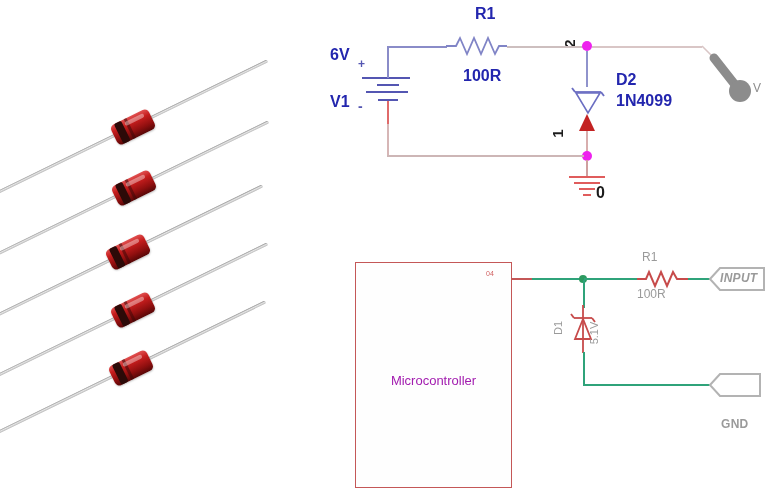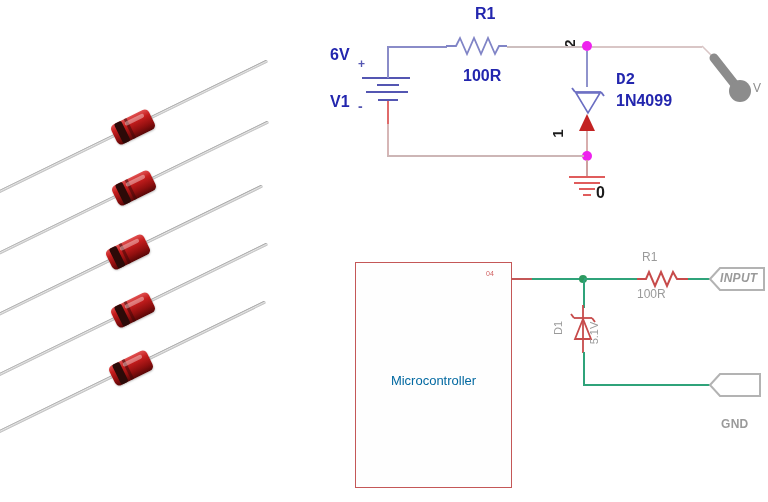--- a/index.html
+++ b/index.html
@@ -25,21 +25,21 @@
   .gray{color:#9a9a9a;font-size:12px;}
   .dot{position:absolute;width:10px;height:10px;border-radius:50%;background:#ee22ee;}
   .jdot{position:absolute;width:8px;height:8px;border-radius:50%;background:#2d9a60;}
   .gline{position:absolute;height:2px;background:#e05c5c;}
   .arrow-up{position:absolute;width:0;height:0;border-left:8px solid transparent;
             border-right:8px solid transparent;border-bottom:17px solid #c32222;}
   svg{position:absolute;overflow:visible;}
   .tag-label{position:absolute;color:#9a9a9a;font-size:12px;font-weight:bold;letter-spacing:.3px;}
   .mcu-box{position:absolute;left:355px;top:262px;width:157px;height:226px;background:#fefefe;
            border:1.5px solid #c45757;box-sizing:border-box;}
-  .mcu-label{position:absolute;left:0;right:0;top:110px;text-align:center;color:#0369a1;
+  .mcu-label{position:absolute;left:0;right:0;top:110px;text-align:center;color:#a21caf;
              font-size:13px;font-weight:500;}
   .pin-label{position:absolute;left:486px;top:270px;color:#d06060;font-size:7px;}
 </style>
 </head>
 <body>
 
 <div class="stage">
 
   <div class="photo">
       <div class="diode" style="left: -17px; top: 114px; transform: rotate(-26deg);">
@@ -85,21 +85,21 @@
     </div>
 
   <div>
 
     <span class="lbl navy" style="left:330px;top:46px;">6V</span>
     <span class="lbl navy" style="left:330px;top:93px;">V1</span>
     <span class="lbl" style="left:358px;top:57px;color:#5456b2;font-size:12px;font-weight:bold;">+</span>
     <span class="lbl" style="left:358px;top:98px;color:#5456b2;font-size:14px;font-weight:bold;">-</span>
     <span class="lbl navy" style="left:475px;top:5px;">R1</span>
     <span class="lbl navy" style="left:463px;top:67px;">100R</span>
-    <span class="lbl navy" style="left:616px;top:71px;font-family:Liberation Mono, monospace;">D2</span>
+    <span class="lbl navy" style="left:616px;top:71px;">D2</span>
     <span class="lbl navy" style="left:616px;top:92px;">1N4099</span>
     <span class="lbl blk rot" style="left:565px;top:35px;">2</span>
     <span class="lbl blk rot" style="left:553px;top:125px;">1</span>
     <span class="lbl blk" style="left:596px;top:184px;font-size:16px;">0</span>
     <span class="lbl" style="left:753px;top:81px;color:#8d8d8d;font-size:12px;">V</span>
 
     <div>
       <div class="wire" style="left:362px;top:77px;width:48px;height:2px;background:#5456b2;"></div>
       <div class="wire" style="left:377px;top:84px;width:22px;height:2px;background:#5456b2;"></div>
       <div class="wire" style="left:366px;top:91px;width:42px;height:2px;background:#5456b2;"></div>

